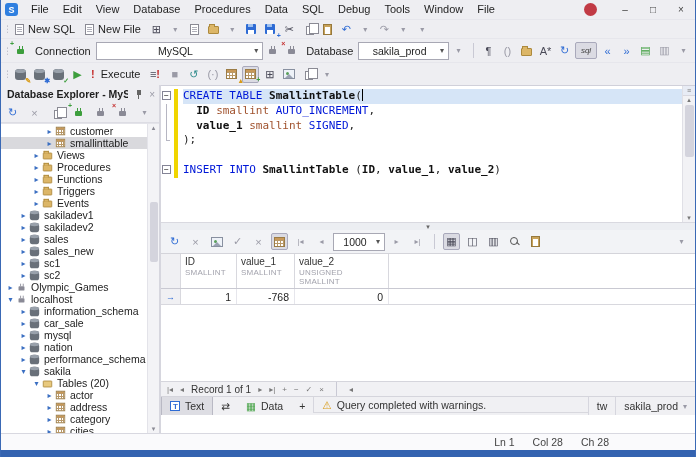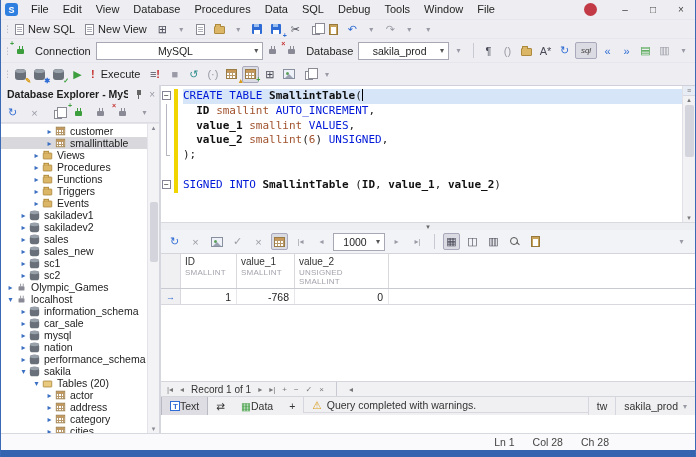--- a/index.html
+++ b/index.html
@@ -140,21 +140,21 @@
   .gname{font-size:10px;color:#333;}
   .gtype{font-size:8px;color:#a3a3ad;letter-spacing:.2px;text-transform:uppercase;margin-top:1px;}
   .grow{display:flex;border-bottom:1px solid #d8d8de;height:16px;align-items:stretch;}
   .grow .ggut{display:flex;align-items:center;justify-content:center;font-size:9px;color:#2e6bd4;}
   .gc{border-right:1px solid #e6e6ec;font-size:10.5px;display:flex;align-items:center;justify-content:flex-end;padding-right:5px;}
   
   .nav{height:15px;background:#f1f1f4;border-top:1px solid #d5d5dc;display:flex;align-items:center;flex:none;padding:0 6px;gap:7px;font-size:8px;color:#777;}
   .nav .rec{font-size:10px;color:#333;}
   
   .btabs{height:19px;background:#f0f0f3;border-top:1px solid #d5d5dc;display:flex;align-items:stretch;flex:none;font-size:10.5px;color:#333;}
-  .btab{display:flex;align-items:center;padding:8px 8px;white-space:nowrap;}
+  .btab{display:flex;align-items:center;gap:5px;padding:8px 8px;white-space:nowrap;}
   .btab.active{background:#dddde3;border-left:1px solid #b9b9c4;border-right:1px solid #b9b9c4;}
   .bseg{display:flex;align-items:center;gap:5px;padding:0 8px;border-left:1px solid #d6d6de;white-space:nowrap;overflow:hidden;}
   .bseg.grow{flex:1;min-width:0;}
   
   .statusbar{height:17px;background:#fafafc;border-top:1px solid #d8d8e0;display:flex;align-items:center;
     justify-content:flex-end;gap:18px;padding-right:86px;font-size:10.5px;color:#444;flex:none;}
   .bluestrip{height:7px;background:#3463b0;flex:none;}
 </style>
 </head>
 <body>
@@ -184,21 +184,21 @@
   </div>
 
   <div class="tb tb1">
     <span class="grip">⋮</span>
     <span class="tbtn">
       <span class="mi mi-page"></span>
       <span>New SQL</span>
     </span>
     <span class="tbtn">
       <span class="mi mi-page"></span>
-      <span>New View</span>
+      <span>New File</span>
     </span>
     <span class="tbi c-dark">⊞</span>
     <span class="tbi c-gray" style="font-size:8px">▾</span>
     <span class="tbi">
         <span class="mi mi-page"></span>
       </span>
     <span class="tbi">
         <span class="mi mi-folder"></span>
       </span>
     <span class="tbi c-gray" style="font-size:8px">▾</span>
@@ -491,43 +491,38 @@
               <span class="ecode cur"><span class="tk-k">CREATE TABLE </span><span class="tk-i">SmallintTable</span><span class="tk-p">(</span><span class="caret"></span></span>
             </div>
             <div class="eline">
               <span class="egut g-v"></span>
               <span class="ebar"></span>
               <span class="ecode"><span class="tk-p">  </span><span class="tk-i">ID</span><span class="tk-p"> </span><span class="tk-t">smallint</span><span class="tk-p"> </span><span class="tk-k">AUTO_INCREMENT</span><span class="tk-p">,</span></span>
             </div>
             <div class="eline">
               <span class="egut g-v"></span>
               <span class="ebar"></span>
-              <span class="ecode"><span class="tk-p">  </span><span class="tk-i">value_1</span><span class="tk-p"> </span><span class="tk-t">smallint</span><span class="tk-p"> </span><span class="tk-k">VALUES</span><span class="tk-p">,</span></span>
-            </div>
-            <div class="eline">
-              <span class="egut g-v"></span>
-              <span class="ebar"></span>
-              <span class="ecode"><span class="tk-p">  </span><span class="tk-i">value_2</span><span class="tk-p"> </span><span class="tk-t">smallint</span><span class="tk-p">(</span><span class="tk-n">6</span><span class="tk-p">) </span><span class="tk-k">UNSIGNED</span><span class="tk-p">,</span></span>
+              <span class="ecode"><span class="tk-p">  </span><span class="tk-i">value_1</span><span class="tk-p"> </span><span class="tk-t">smallint</span><span class="tk-p"> </span><span class="tk-k">SIGNED</span><span class="tk-p">,</span></span>
             </div>
             <div class="eline">
               <span class="egut g-l"></span>
               <span class="ebar"></span>
               <span class="ecode"><span class="tk-p">);</span></span>
             </div>
             <div class="eline">
               <span class="egut"></span>
               <span class="ebar"></span>
               <span class="ecode"></span>
             </div>
             <div class="eline">
               <span class="egut">
                 <span class="obox">−</span>
               </span>
               <span class="ebar"></span>
-              <span class="ecode"><span class="tk-k">SIGNED INTO </span><span class="tk-i">SmallintTable</span><span class="tk-p"> (</span><span class="tk-i">ID</span><span class="tk-p">, </span><span class="tk-i">value_1</span><span class="tk-p">, </span><span class="tk-i">value_2</span><span class="tk-p">)</span></span>
+              <span class="ecode"><span class="tk-k">INSERT INTO </span><span class="tk-i">SmallintTable</span><span class="tk-p"> (</span><span class="tk-i">ID</span><span class="tk-p">, </span><span class="tk-i">value_1</span><span class="tk-p">, </span><span class="tk-i">value_2</span><span class="tk-p">)</span></span>
             </div>
           </div>
         <div class="escroll">
           <span class="sgrab">≡</span>
           <span>▴</span>
           <div class="thumb"></div>
           <span class="esp"></span>
           <span>▾</span>
         </div>
       </div>

